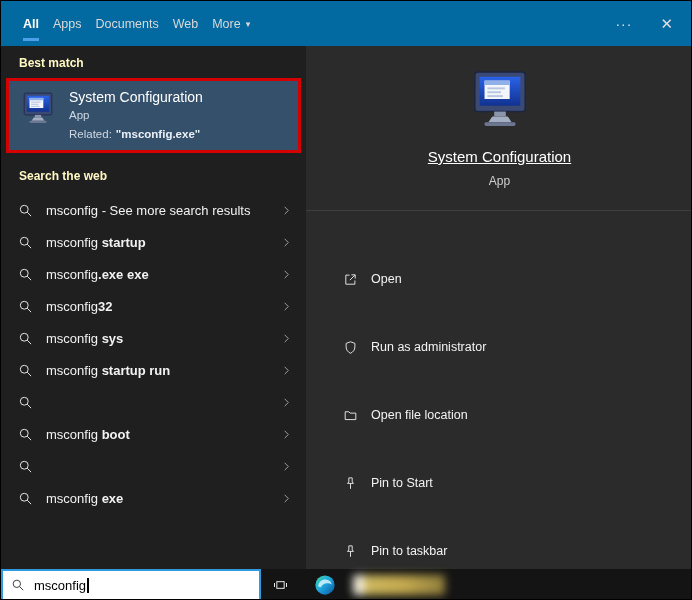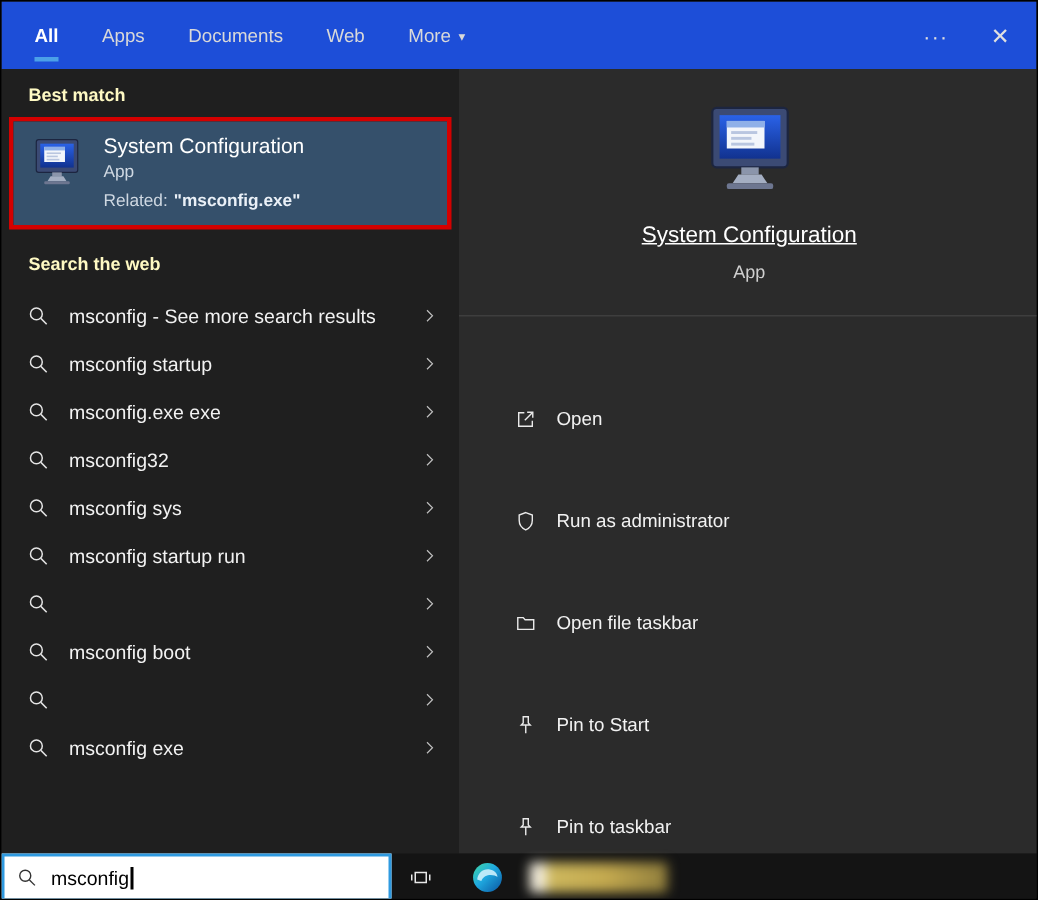--- a/index.html
+++ b/index.html
@@ -1,21 +1,21 @@
 <!DOCTYPE html>
 <html style="--accent: #4ba0e8; --highlight: #35506b; --annotation: #d40000; --search_border: #2f9ae0;"><head>
 <meta charset="utf-8">
 <style>
   html,body{margin:0;padding:0;background:#000;}
   .window{position:relative;width:692px;height:600px;background:#1f1f1f;
     font-family:"Liberation Sans",sans-serif;overflow:hidden;border:1px solid #000;box-sizing:border-box;}
 
   
-  .topbar{position:absolute;left:0;top:0;width:100%;height:45px;background:#1d4ed8;
-    display:flex;align-items:center;padding:0 18px 0 22px;box-sizing:border-box;gap:29px;}
+  .topbar{position:absolute;left:0;top:0;width:100%;height:45px;background:#0369a1;
+    display:flex;align-items:center;padding:0 18px 0 22px;box-sizing:border-box;gap:14px;}
   .tab{height:100%;display:flex;align-items:center;position:relative;color:#d9d9d9;font-size:12.5px;}
   .tab.active{color:#fff;font-weight:700;}
   .tab.active::after{content:"";position:absolute;left:0;right:0;bottom:5px;height:3px;background:var(--accent,#4ba0e8);}
   .tab .arrow{margin-left:5px;font-size:9px;color:#d9d9d9;}
   .topbar-right{margin-left:auto;display:flex;align-items:center;gap:28px;}
   .ellipsis{color:#e0e0e0;font-size:14px;letter-spacing:1px;}
   .close{color:#e0e0e0;font-size:15px;}
 
   
   .left-panel{position:absolute;left:0;top:45px;width:305px;height:523px;background:#1f1f1f;}
@@ -24,21 +24,21 @@
   .bm-card{background:var(--highlight,#35506b);padding:8px 12px 10px;display:flex;gap:14px;}
   .bm-icon{width:34px;height:32px;margin-top:3px;flex:none;}
   .bm-title{font-size:14px;color:#fff;}
   .bm-type{font-size:11.5px;color:#cfd8e2;margin-top:4px;}
   .bm-related{font-size:11.5px;color:#cfd8e2;margin-top:7px;}
   .bm-related .bval{color:#eaf0f7;font-weight:700;margin-left:4px;}
   .sug-list{margin-top:5px;}
   .sug-row{height:32px;display:flex;align-items:center;padding:0 14px 0 17px;}
   .mag{width:15px;height:15px;color:#e4e4e4;margin-right:13px;flex:none;}
   .sug-text{font-size:13px;color:#f2f2f2;white-space:nowrap;}
-  .sfx{font-weight:400;}
+  .sfx{font-weight:700;}
   .sfx.plain{font-weight:400;}
   .chev{width:11px;height:11px;color:#c0c0c0;margin-left:auto;flex:none;}
 
   
   .right-panel{position:absolute;left:305px;top:45px;width:387px;height:523px;background:#2b2b2b;
     display:flex;flex-direction:column;align-items:center;}
   .pv-icon{width:62px;height:58px;margin-top:24px;}
   .pv-title{margin-top:20px;font-size:15px;color:#fff;text-decoration:underline;}
   .pv-type{margin-top:9px;font-size:12px;color:#cfcfcf;}
   .pv-divider{width:100%;height:1px;background:#3e3e3e;margin-top:22px;}
@@ -283,21 +283,21 @@
       <div class="action-row">
         <svg class="aicon">
             <use href="#icon-shield"></use>
           </svg>
         <span class="alabel">Run as administrator</span>
       </div>
       <div class="action-row">
         <svg class="aicon">
             <use href="#icon-folder"></use>
           </svg>
-        <span class="alabel">Open file taskbar</span>
+        <span class="alabel">Open file location</span>
       </div>
       <div class="action-row">
         <svg class="aicon">
             <use href="#icon-pin"></use>
           </svg>
         <span class="alabel">Pin to Start</span>
       </div>
       <div class="action-row">
         <svg class="aicon">
             <use href="#icon-pin"></use>

